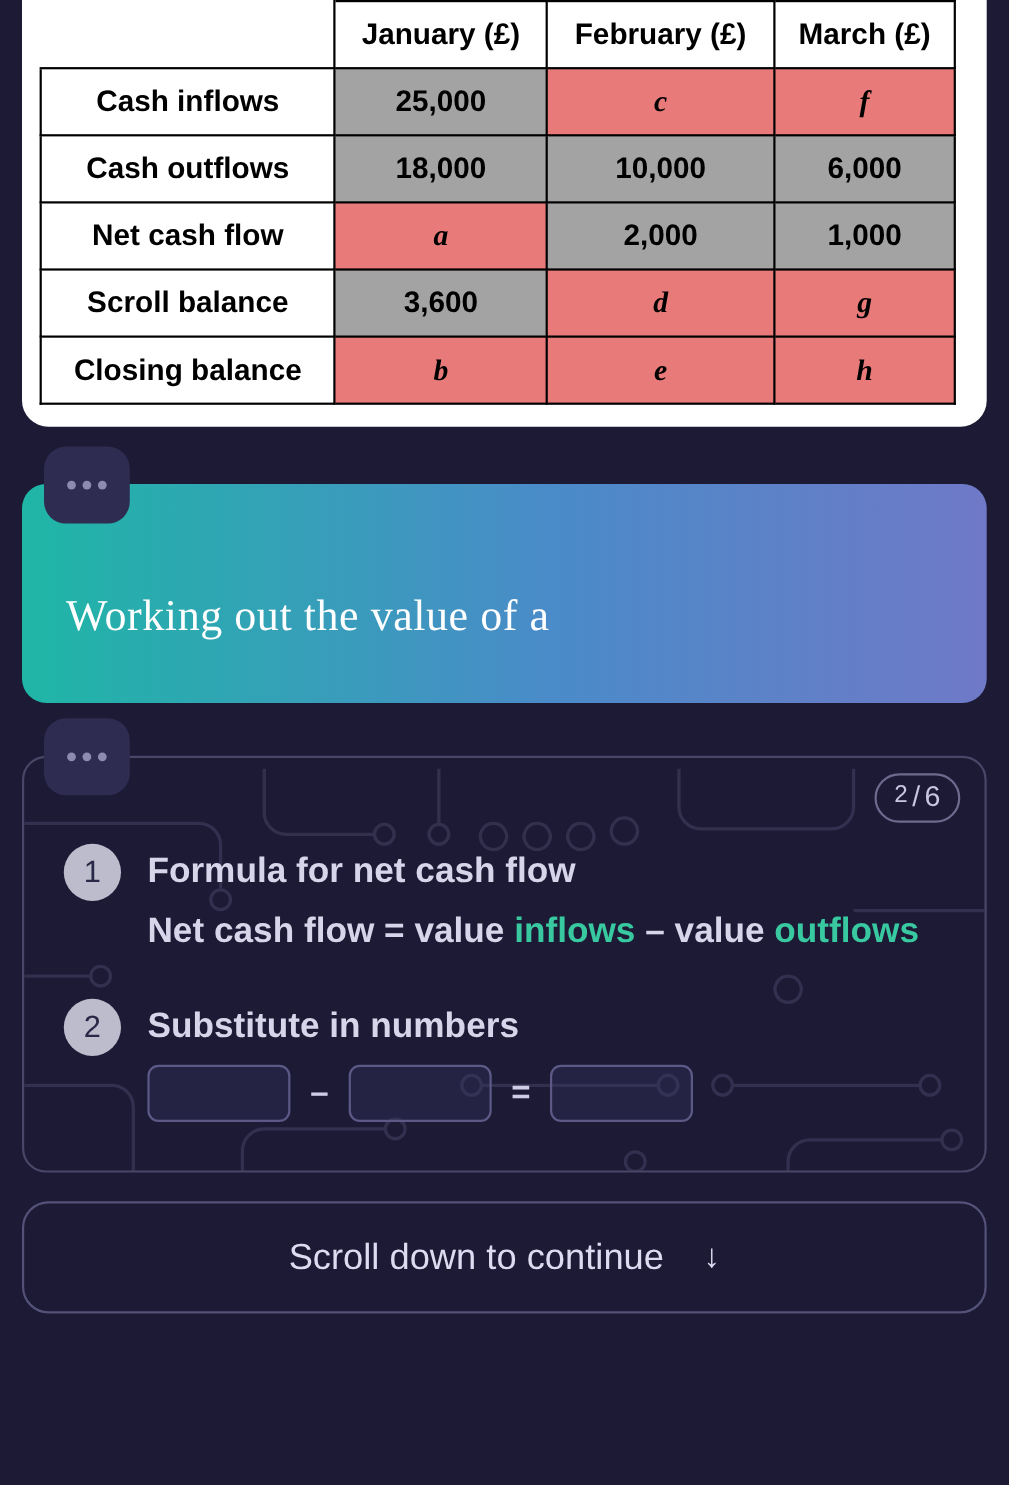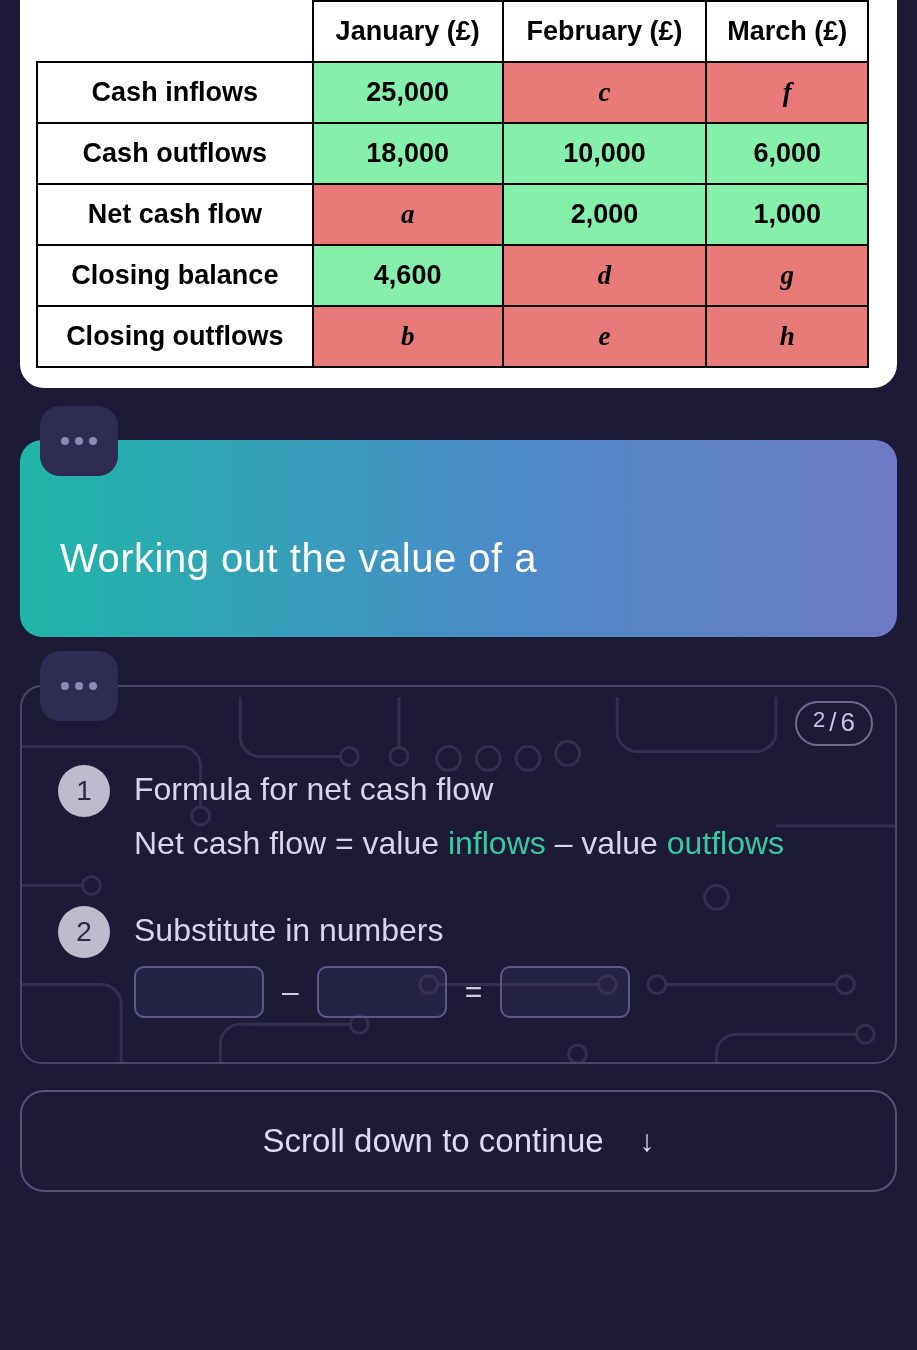--- a/index.html
+++ b/index.html
@@ -30,21 +30,21 @@
     padding: 14px 8px;
     text-align: center;
     font-weight: 600;
   }
   table.cashflow th:first-child {
     border-top: none;
     border-left: none;
   }
   table.cashflow th { font-weight: 700; }
   td.row-label { font-weight: 700; border-radius: 16px; }
-  td.filled { background: #86efac; }
+  td.filled { background: #a3a3a3; }
   td.unknown {
     background: #e87a7a;
     font-style: italic;
     font-family: Georgia, "Times New Roman", serif;
     font-weight: 500;
   }
 
   
   .heading-wrap {
     position: relative;
@@ -66,20 +66,21 @@
     cursor: pointer;
   }
   .menu-pill span {
     width: 8px; height: 8px; border-radius: 50%;
     background: #8e8bb3;
   }
   .heading-banner {
     background: linear-gradient(90deg, #1fb6a6 0%, #4a8bc9 55%, #6f79c7 100%);
     border-radius: 22px;
     padding: 96px 40px 56px 40px;
+    font-family: Liberation Serif, serif;
   }
   .heading-banner h2 {
     font-size: 40px;
     font-weight: 500;
     color: #ffffff;
     letter-spacing: 0.5px;
   }
 
   
   .steps-wrap {
@@ -137,20 +138,21 @@
     font-weight: 500;
     display: flex;
     align-items: center;
     justify-content: center;
   }
   .step-body {
     font-size: 32px;
     color: #d7d5ea;
     line-height: 1.55;
     flex: 1;
+    font-weight: bold;
   }
   .step-body .title { color: #d7d5ea; margin-bottom: 4px; }
   .step-body .formula {}
   .kw-in { color: #38c9a0; }
   .kw-out { color: #38c9a0; }
 
   .blanks {
     display: flex;
     align-items: center;
     gap: 18px;
@@ -213,27 +215,27 @@
           <td class="filled">10,000</td>
           <td class="filled">6,000</td>
         </tr>
         <tr>
           <td class="row-label">Net cash flow</td>
           <td class="unknown">a</td>
           <td class="filled">2,000</td>
           <td class="filled">1,000</td>
         </tr>
         <tr>
-          <td class="row-label">Closing balance</td>
-          <td class="filled">4,600</td>
+          <td class="row-label">Scroll balance</td>
+          <td class="filled">3,600</td>
           <td class="unknown">d</td>
           <td class="unknown">g</td>
         </tr>
         <tr>
-          <td class="row-label">Closing outflows</td>
+          <td class="row-label">Closing balance</td>
           <td class="unknown">b</td>
           <td class="unknown">e</td>
           <td class="unknown">h</td>
         </tr>
       </tbody>
   </table>
 </div>
 
 <div class="heading-wrap">
   <div class="menu-pill">

